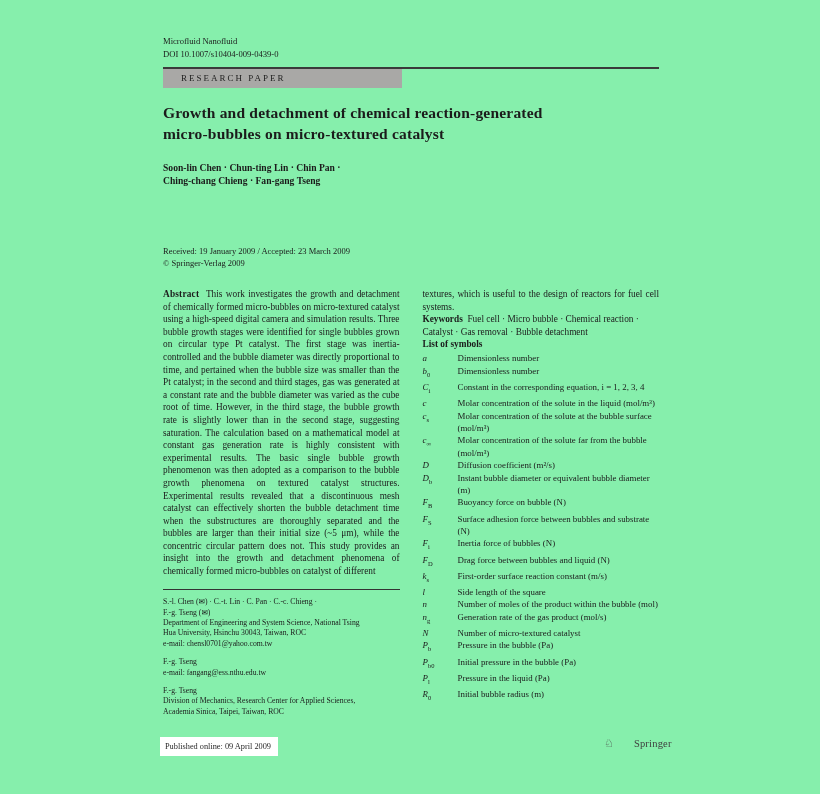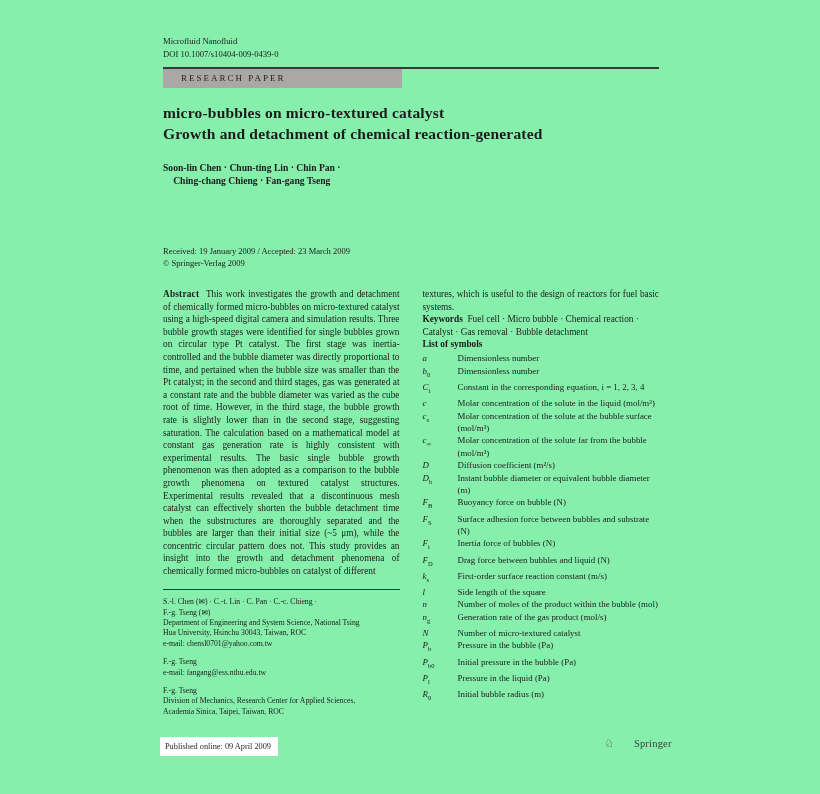--- a/index.html
+++ b/index.html
@@ -17,21 +17,21 @@
   .top-rule { position:absolute; left:163px; top:67px; width:496px; height:2px; background:#3a3a3a; }
 
   .banner {
     position:absolute; left:163px; top:69px; width:239px; height:19px;
     background:#a9a8a6; color:#1e1e1e;
     font-size:9px; letter-spacing:2px; line-height:19px; padding-left:18px;
   }
 
   .title { position:absolute; left:163px; top:103px; font-size:15.5px; font-weight:bold; line-height:20.5px; letter-spacing:.2px; }
 
-  .authors { position:absolute; left:163px; top:161px; font-size:9.6px; font-weight:bold; line-height:13px;text-align:center; }
+  .authors { position:absolute; left:163px; top:161px; font-size:9.6px; font-weight:bold; line-height:13px; }
 
   .received { position:absolute; left:163px; top:246px; font-size:8.5px; line-height:11.5px; }
 
   .columns { position:absolute; left:163px; top:288px; width:496px; display:flex; gap:23px; }
   .col { flex:1; min-width:0; }
 
   .body-text { font-size:9.3px; line-height:12.6px; text-align:justify; }
   .body-text b { letter-spacing:.2px; }
 
   .fn-rule { width:100%; height:1.5px; background:#333; margin:11px 0 7px 0; }
@@ -66,22 +66,22 @@
   <div class="journal-block">
     <div>Microfluid Nanofluid</div>
     <div>DOI 10.1007/s10404-009-0439-0</div>
   </div>
 
   <div class="top-rule"></div>
 
   <div class="banner">RESEARCH PAPER</div>
 
   <div class="title">
+    <div>Growth and detachment of chemical reaction-generated</div>
     <div>micro-bubbles on micro-textured catalyst</div>
-    <div>Growth and detachment of chemical reaction-generated</div>
   </div>
 
   <div class="authors">
     <div>Soon-lin Chen · Chun-ting Lin · Chin Pan ·</div>
     <div>Ching-chang Chieng · Fan-gang Tseng</div>
   </div>
 
   <div class="received">
     <div>Received: 19 January 2009 / Accepted: 23 March 2009</div>
     <div>© Springer-Verlag 2009</div>
@@ -107,21 +107,21 @@
           </div>
           <div class="fn-block">
             <div>F.-g. Tseng</div>
             <div>Division of Mechanics, Research Center for Applied Sciences,</div>
             <div>Academia Sinica, Taipei, Taiwan, ROC</div>
           </div>
         </div>
     </div>
 
     <div class="col">
-      <p class="body-text">textures, which is useful to the design of reactors for fuel basic systems.</p>
+      <p class="body-text">textures, which is useful to the design of reactors for fuel cell systems.</p>
 
       <p class="keywords"><b>Keywords</b>&nbsp;&nbsp;<span>Fuel cell · Micro bubble · Chemical reaction · Catalyst · Gas removal · Bubble detachment</span></p>
 
       <div class="symbols-heading">List of symbols</div>
       <div class="symbols-list">
           <div class="sym-row">
             <span class="sym"><i>a</i></span>
             <span class="sym-desc">Dimensionless number</span>
           </div>
           <div class="sym-row">

